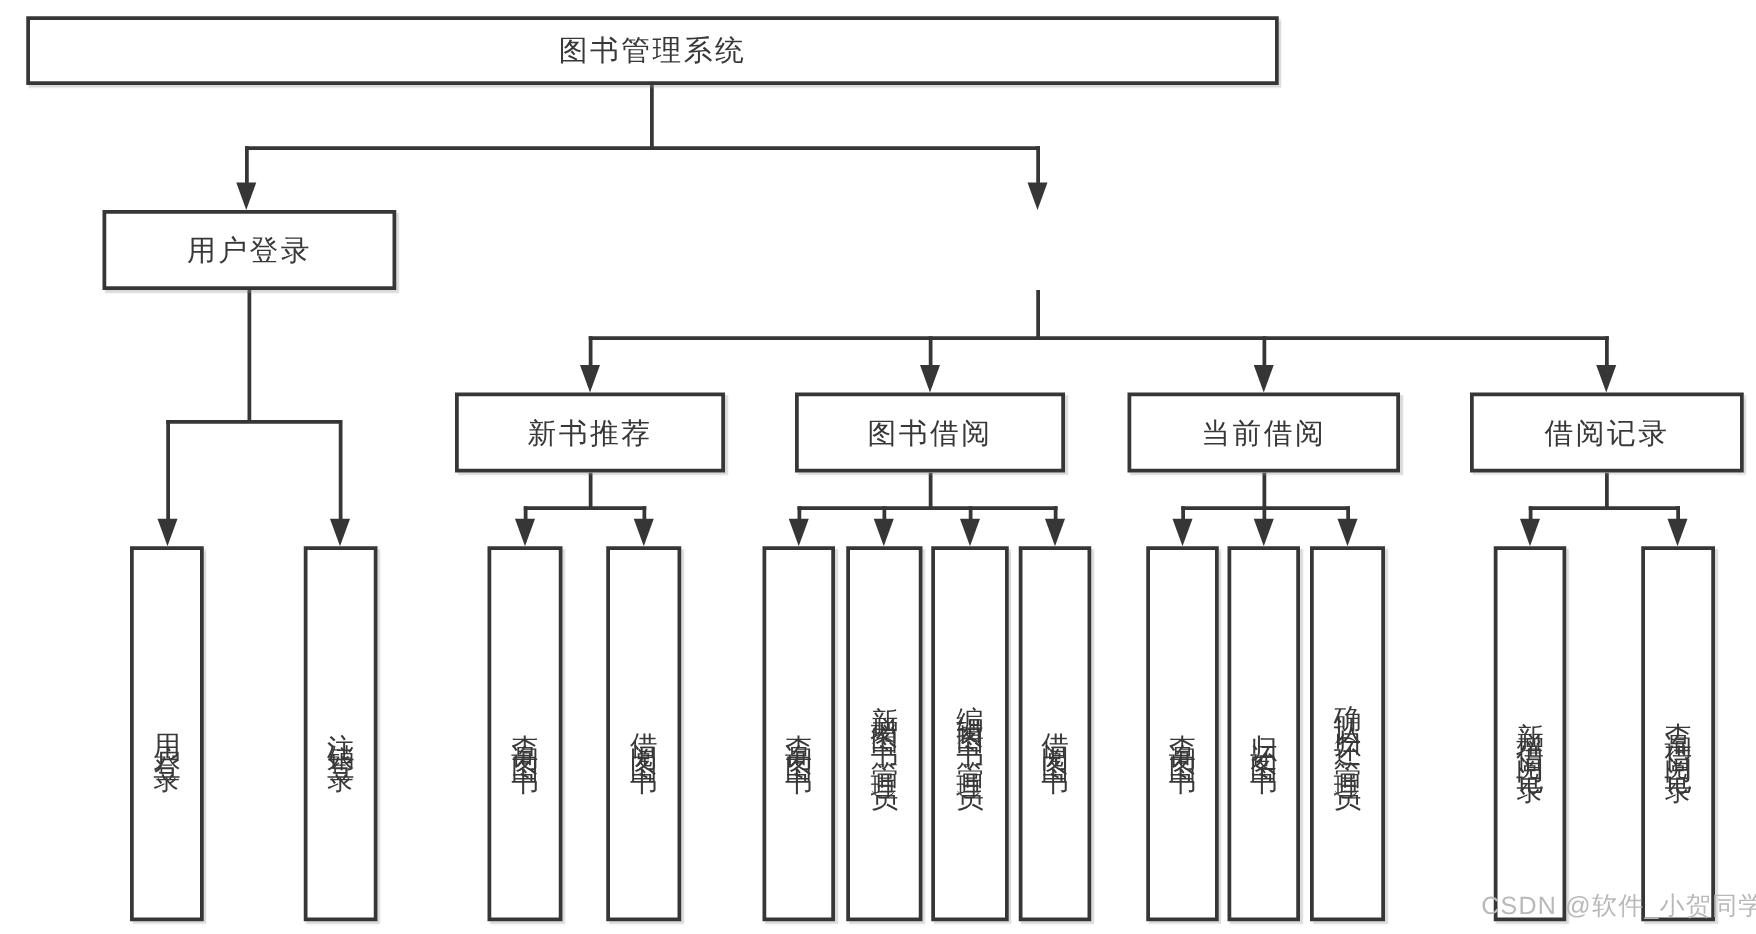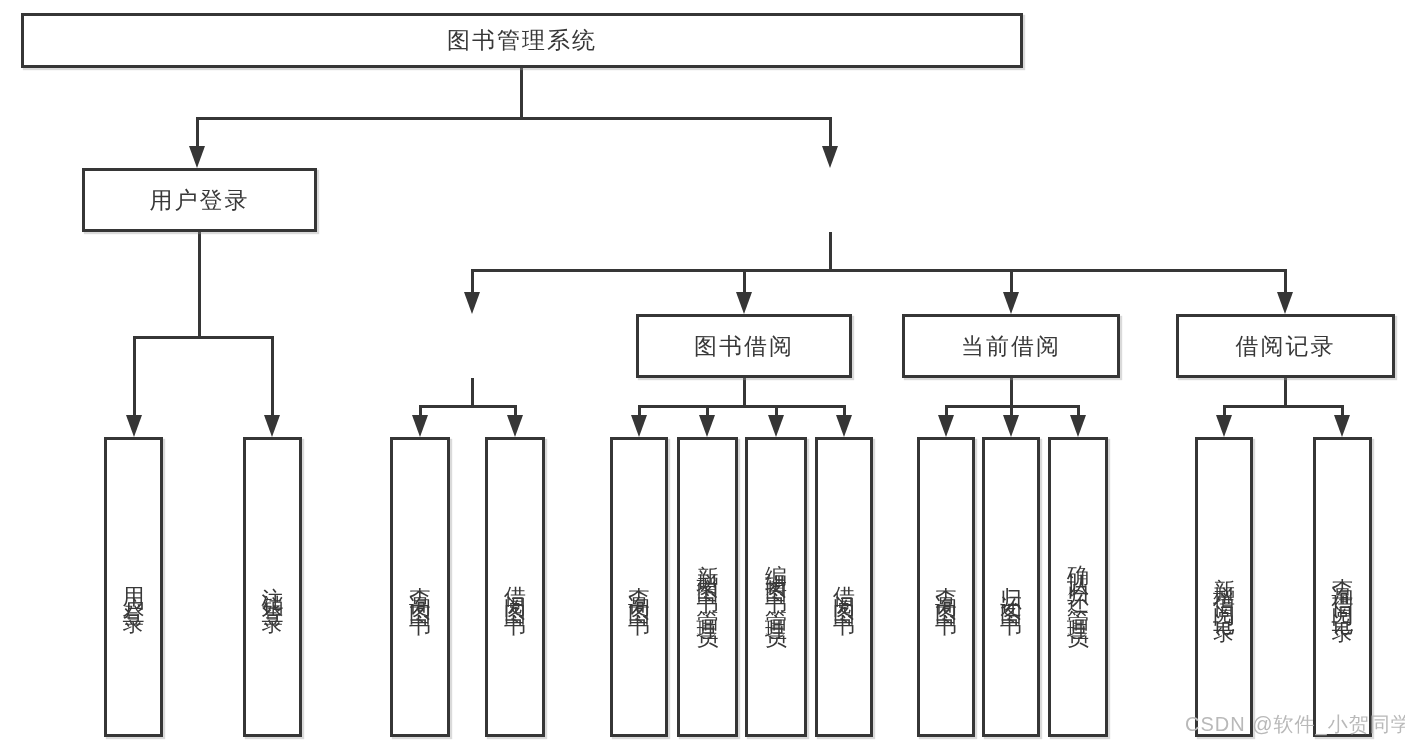--- a/index.html
+++ b/index.html
@@ -67,20 +67,23 @@
 
   <div class="node" style="left:21px;top:13px;width:1002px;height:55px">
     <span class="h-label">图书管理系统</span>
   </div>
 
   <div class="node" style="left:82px;top:168px;width:235px;height:64px">
     <span class="h-label">用户登录</span>
   </div>
 
 
+  <div class="node" style="left:364px;top:314px;width:216px;height:64px">
+    <span class="h-label">新书推荐</span>
+  </div>
 
   <div class="node" style="left:636px;top:314px;width:216px;height:64px">
     <span class="h-label">图书借阅</span>
   </div>
 
   <div class="node" style="left:902px;top:314px;width:218px;height:64px">
     <span class="h-label">当前借阅</span>
   </div>
 
   <div class="node" style="left:1176px;top:314px;width:219px;height:64px">

